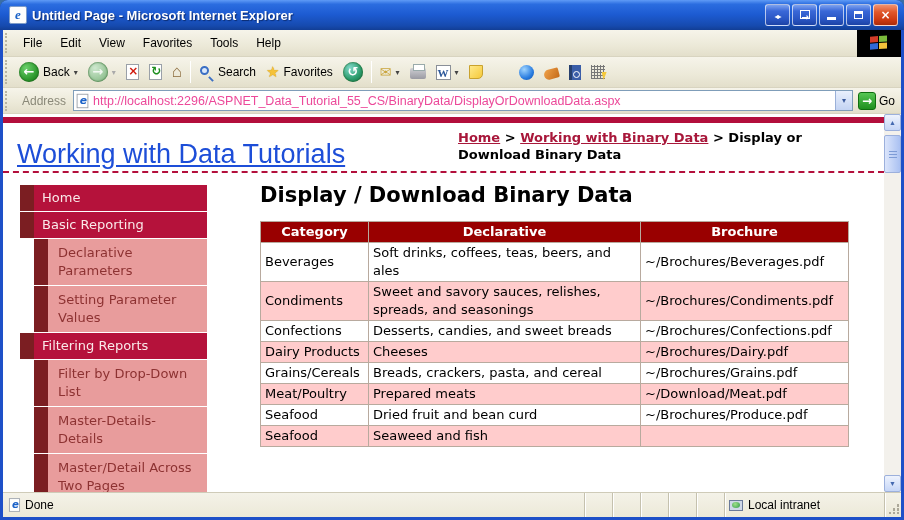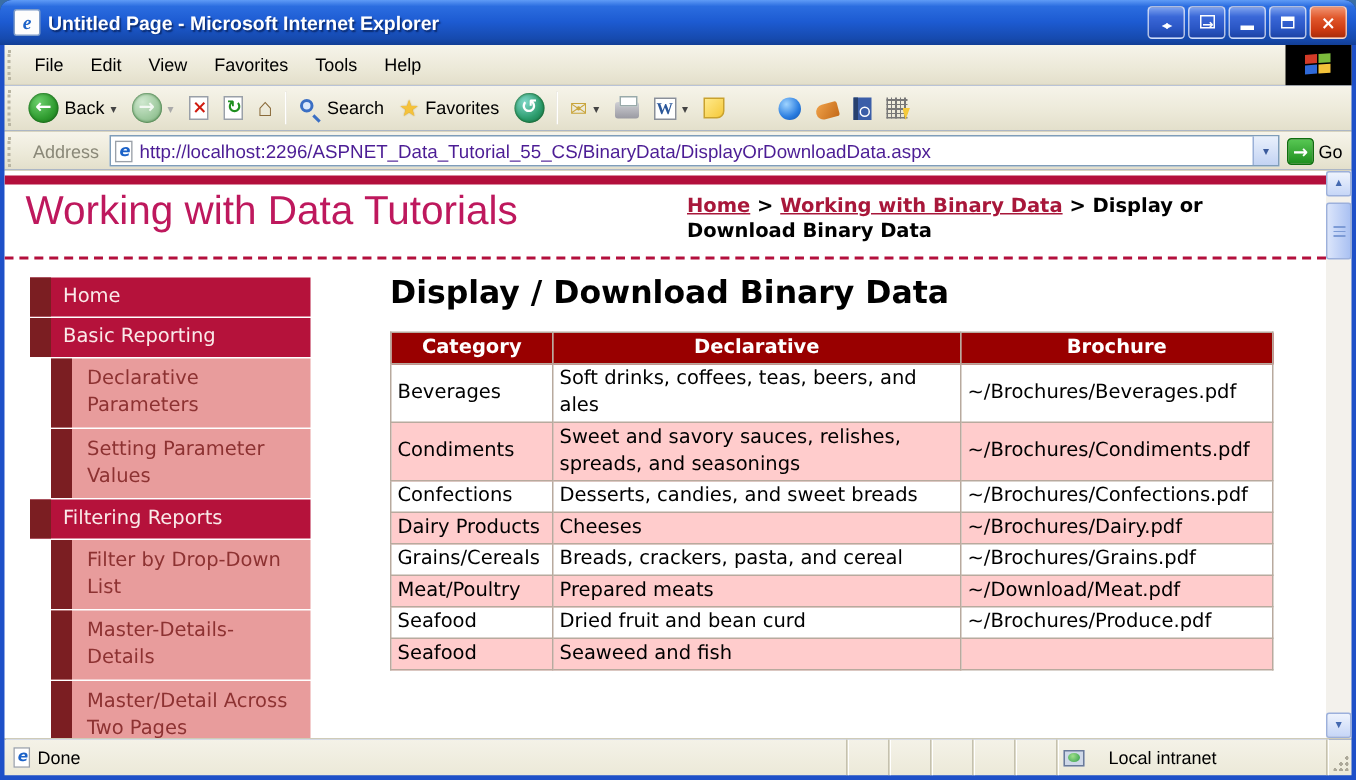--- a/index.html
+++ b/index.html
@@ -60,30 +60,30 @@
   .research { width:12px; height:15px; background:#3b5ea8; border-left:3px solid #27406e; position:relative; }
   .research::after { content:""; position:absolute; right:1px; bottom:2px; width:5px; height:5px; border:1px solid #fff; border-radius:50%; }
   .fragic { width:14px; height:14px; background:
       repeating-linear-gradient(0deg,#777 0 1px,transparent 1px 3px),
       repeating-linear-gradient(90deg,#777 0 1px,transparent 1px 3px); position:relative; }
   .fragic::after { content:""; position:absolute; right:-2px; bottom:-1px; width:5px; height:8px; background:#f5c93a; clip-path:polygon(0 0,100% 0,40% 100%); }
 
   .addr-label { font:12px "Liberation Sans",sans-serif; color:#8a8878; padding:0 7px 0 8px; }
   .addr-field { flex:1; height:21px; background:#fff; border:1px solid #7f9db9; display:flex; align-items:center; }
   .addr-field .page-ic { margin:0 4px 0 2px; transform:scale(.9); }
-  .addr-url { flex:1; font:12.5px "Liberation Sans",sans-serif; color:#4c1d95; white-space:nowrap; overflow:hidden; }
+  .addr-url { flex:1; font:12.5px "Liberation Sans",sans-serif; color:#ec4899; white-space:nowrap; overflow:hidden; }
   .addr-drop { width:17px; height:19px; background:linear-gradient(180deg,#e9f0fc,#c3d3f3); border-left:1px solid #9ab0d8; text-align:center; font-size:8px; color:#3a5a9c; line-height:19px; }
   .go-btn { display:flex; align-items:center; gap:3px; margin:0 6px 0 5px; font:12px "Liberation Sans",sans-serif; }
   .go-arrow { width:18px; height:18px; border-radius:3px; background:linear-gradient(180deg,#57c753,#1f8f1f); border:1px solid #0f6e0f; color:#fff; font:bold 12px/16px "DejaVu Sans",sans-serif; text-align:center; }
 
   
   .content { position:absolute; top:114px; left:3px; width:881px; height:378px; background:#fff; overflow:hidden; }
   .red-strip { margin-top:3px; height:6px; background:#b30f3c; }
   .page-header { position:relative; height:50px; border-bottom:2px dashed #b30f3c; }
-  .site-title { position:absolute; left:14px; top:2px; font:27px "Liberation Sans",sans-serif; color:#be185d; letter-spacing:0; }
+  .site-title { position:absolute; left:14px; top:16px; font:27px "Liberation Sans",sans-serif; color:#1d4ed8; letter-spacing:0;text-decoration:underline; }
   .breadcrumb { position:absolute; left:455px; top:6px; width:412px; font:bold 13px/17px "DejaVu Sans",sans-serif; color:#000; }
   .crumb-link { color:#a8173a; text-decoration:underline; cursor:pointer; }
   .crumb-sep { color:#000; }
 
   .page-body { position:relative; height:320px; overflow:hidden; }
   .sidebar { position:absolute; left:17px; top:12px; width:187px; }
   .nav-item { margin-bottom:1px; font:13px/18px "DejaVu Sans",sans-serif; cursor:pointer; }
   .nav-main { border-left:14px solid #7b1e22; background:#b5123b; color:#fae9e9; padding:4px 8px; }
   .nav-sub  { margin-left:14px; border-left:14px solid #7b1e22; background:#e89c9c; color:#8d3232; padding:5px 10px; }
 
@@ -103,21 +103,21 @@
   .sb-thumb { position:absolute; left:0; top:21px; width:17px; height:38px; border:1px solid #9cb0dc; border-radius:2px;
     background:linear-gradient(90deg,#dbe5fb,#aac1f2); }
   .sb-thumb::after { content:""; position:absolute; left:4px; top:14px; width:8px; height:8px;
     background:repeating-linear-gradient(0deg,#7d9bd6 0 1px,transparent 1px 3px); }
 
   
   .statusbar { position:absolute; left:3px; right:3px; bottom:3px; height:25px; background:linear-gradient(180deg,#f4f2e8,#ece9d8); border-top:1px solid #cfcbb8; display:flex; align-items:center; font:12px "Liberation Sans",sans-serif; }
   .sb-pane { height:100%; display:flex; align-items:center; border-right:1px solid #c5c1ae; box-shadow:1px 0 0 #fff; padding:0 4px; }
   .sb-done { flex:1; gap:4px; padding-left:5px; }
   .sb-empty { width:28px; }
-  .sb-zone { width:180px; gap:16px; }
+  .sb-zone { width:160px; gap:5px; }
   .monitor { width:14px; height:11px; background:#cfd8e8; border:1px solid #6a7a9a; position:relative; }
   .monitor i { position:absolute; left:2px; top:1px; width:8px; height:6px; border-radius:50%; background:radial-gradient(circle at 40% 35%,#9fe08a,#2e9a4a); }
   .sizegrip { width:16px; height:100%; position:relative; }
   .sizegrip::after { content:""; position:absolute; right:2px; bottom:3px; width:10px; height:10px;
     background:radial-gradient(circle 1.3px at 9px 1.5px,#aca899 100%,transparent),
                radial-gradient(circle 1.3px at 9px 5.5px,#aca899 100%,transparent),
                radial-gradient(circle 1.3px at 5px 5.5px,#aca899 100%,transparent),
                radial-gradient(circle 1.3px at 9px 9.5px,#aca899 100%,transparent),
                radial-gradient(circle 1.3px at 5px 9.5px,#aca899 100%,transparent),
                radial-gradient(circle 1.3px at 1px 9.5px,#aca899 100%,transparent); }

